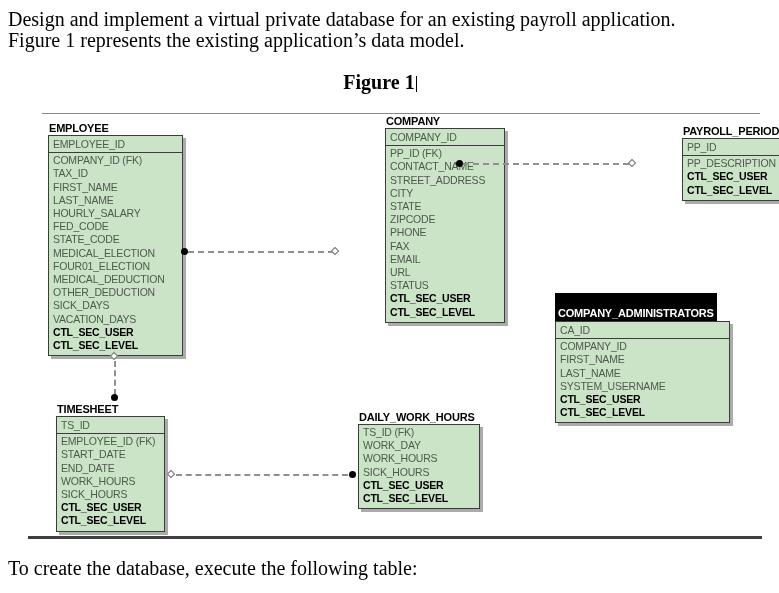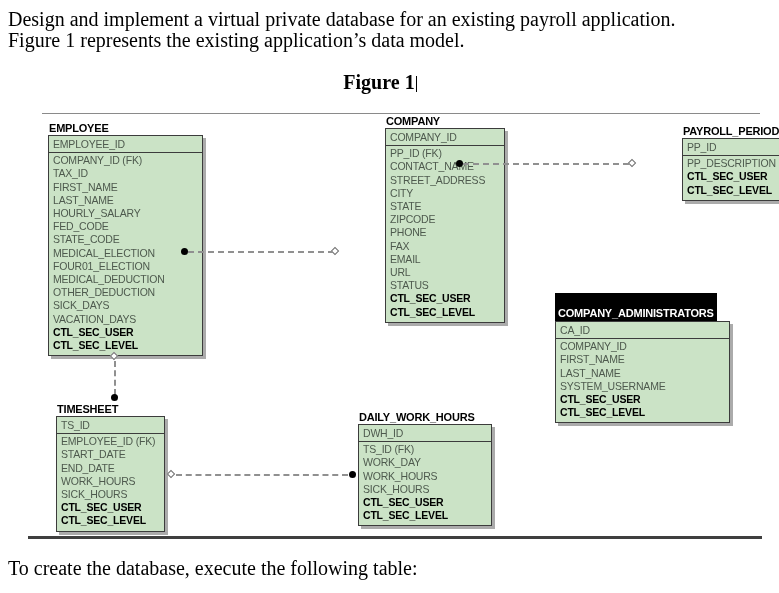--- a/index.html
+++ b/index.html
@@ -89,21 +89,21 @@
 
 <div id="caption-wrap">
   <span class="prose">Figure 1</span><span class="text-cursor"></span>
 </div>
 
 <div id="fig-border-top"></div>
 <div id="fig-border-bottom"></div>
 
 <div>
 
-  <div class="entity" style="left:48px;  top:122px; width:155px;">
+  <div class="entity" style="left:48px;  top:122px; width:135px;">
     <div class="ent-title">EMPLOYEE</div>
     <div class="ent-box">
         <div class="ent-pk">
           <div class="row">EMPLOYEE_ID</div>
         </div>
         <div class="ent-attrs">
           <div class="row">COMPANY_ID (FK)</div>
           <div class="row">TAX_ID</div>
           <div class="row">FIRST_NAME</div>
           <div class="row">LAST_NAME</div>
@@ -188,26 +188,23 @@
           <div class="row">START_DATE</div>
           <div class="row">END_DATE</div>
           <div class="row">WORK_HOURS</div>
           <div class="row">SICK_HOURS</div>
           <div class="row sec">CTL_SEC_USER</div>
           <div class="row sec">CTL_SEC_LEVEL</div>
         </div>
       </div>
   </div>
 
-  <div class="entity" style="left:358px; top:411px; width:134px;">
+  <div class="entity" style="left:358px; top:411px; width:122px;">
     <div class="ent-title">DAILY_WORK_HOURS</div>
     <div class="ent-box">
-        <div class="ent-pk">
-          <div class="row">DWH_ID</div>
-        </div>
         <div class="ent-attrs">
           <div class="row">TS_ID (FK)</div>
           <div class="row">WORK_DAY</div>
           <div class="row">WORK_HOURS</div>
           <div class="row">SICK_HOURS</div>
           <div class="row sec">CTL_SEC_USER</div>
           <div class="row sec">CTL_SEC_LEVEL</div>
         </div>
       </div>
   </div>

